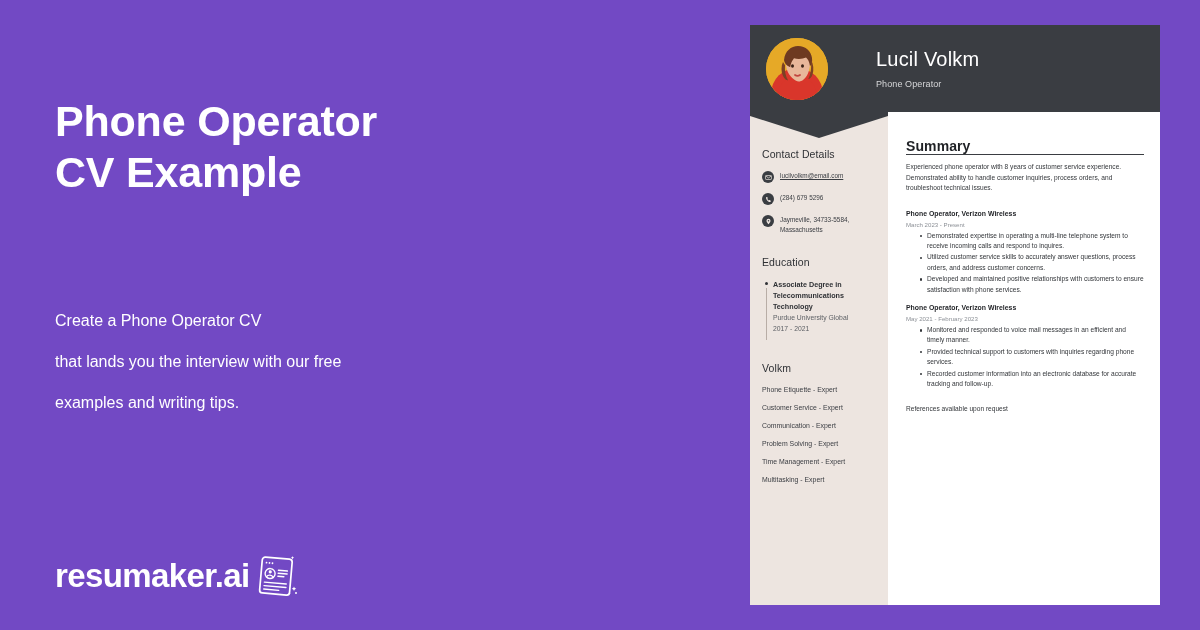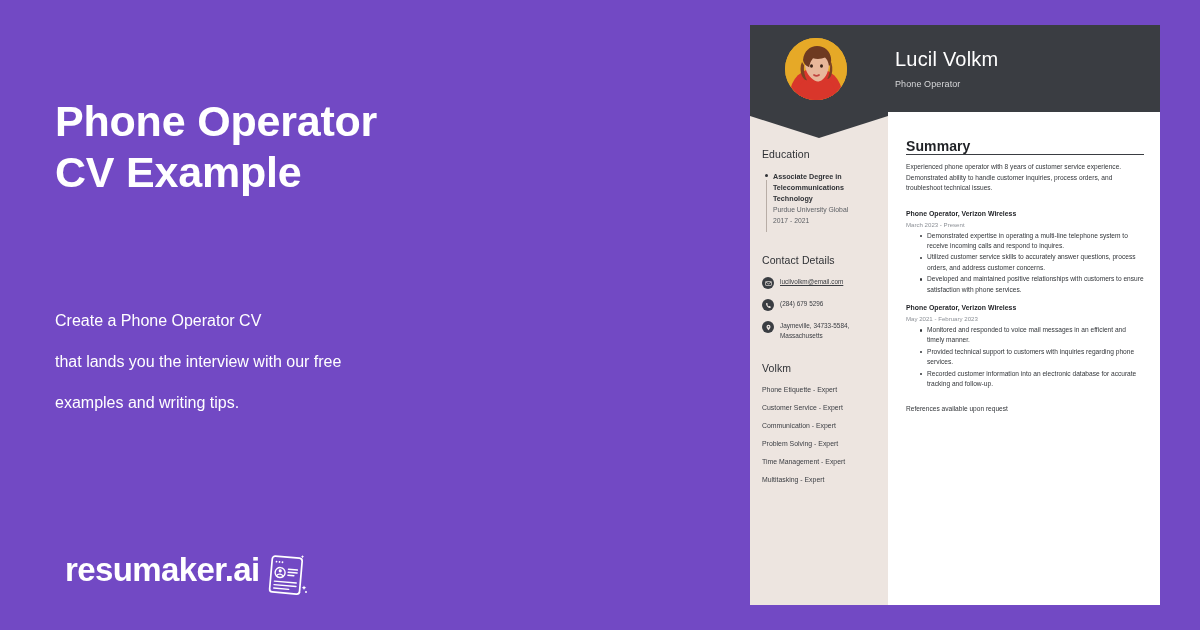--- a/index.html
+++ b/index.html
@@ -46,24 +46,24 @@
     color: #ffffff;
     font-size: 16px;
     line-height: 41px;
     font-weight: 400;
     white-space: pre-line;
   }
 
   
   .logo {
     position: absolute;
-    left: 65px;
+    left: 55px;
     top: 552px;
     display: flex;
-    align-items: flex-start;
+    align-items: center;
     height: 48px;
   }
   .logo-word {
     color: #ffffff;
     font-size: 33px;
     line-height: 36px;
     font-weight: 700;
     letter-spacing: -0.6px;
   }
   .logo-mark {
@@ -84,21 +84,21 @@
 
   .resume-header {
     position: relative;
     height: 87px;
     background: #3A3D42;
   }
   .resume-header-inner {
     display: flex;
     align-items: center;
     height: 87px;
-    padding-left: 35px;
+    padding-left: 16px;
   }
 
   
   .chevron {
     position: absolute;
     left: 0;
     top: 87px;
     width: 138px;
     height: 26px;
     background: #3A3D42;
@@ -359,68 +359,68 @@
       </div>
     </div>
     <div class="chevron"></div>
   </div>
 
   <div class="resume-body">
 
     <aside class="side">
 
       <div class="side-block">
+        <div class="side-h">Contact Details</div>
+
+        <div class="contact-row">
+          <span class="cicon">
+            <svg width="7" height="7" viewBox="0 0 10 10">
+              <rect x="0.8" y="2.2" width="8.4" height="5.6" rx="0.8" fill="none" stroke="#EDE5E0" stroke-width="1"></rect>
+              <path d="M1.1 2.8L5 5.6l3.9-2.8" fill="none" stroke="#EDE5E0" stroke-width="1"></path>
+            </svg>
+          </span>
+          <span class="ctext link">lucilvolkm@email.com</span>
+        </div>
+
+        <div class="contact-row">
+          <span class="cicon">
+            <svg width="7" height="7" viewBox="0 0 10 10">
+              <path d="M2.3 1.3c.5 0 .9.1 1.1.6l.5 1c.2.4 0 .7-.3.9l-.4.3c.5 1 1.3 1.8 2.3 2.3l.3-.4c.2-.3.5-.4.9-.2l1 .5c.5.2.6.6.6 1.1 0 .6-.5 1.1-1.1 1.1C4.7 8.5 1.5 5.3 1.5 2.4c0-.6.3-1.1.8-1.1z" fill="#EDE5E0"></path>
+            </svg>
+          </span>
+          <span class="ctext">(284) 679 5296</span>
+        </div>
+
+        <div class="contact-row">
+          <span class="cicon">
+            <svg width="7" height="7" viewBox="0 0 10 10">
+              <path d="M5 1a2.9 2.9 0 0 0-2.9 2.9C2.1 6 5 9 5 9s2.9-3 2.9-5.1A2.9 2.9 0 0 0 5 1z" fill="#EDE5E0"></path>
+              <circle cx="5" cy="3.9" r="1.1" fill="#3A3D42"></circle>
+            </svg>
+          </span>
+          <span class="ctext">Jaymeville, 34733-5584, Massachusetts</span>
+        </div>
+      </div>
+
+      <div class="side-block">
         <div class="side-h">Education</div>
         <div class="edu-item">
           <div class="edu-bullet">
             <span class="edu-dot"></span>
             <span class="edu-line"></span>
           </div>
           <div class="edu-body">
             <div class="edu-deg">Associate Degree in Telecommunications Technology</div>
             <div class="edu-school">Purdue University Global</div>
             <div class="edu-dates">2017 - 2021</div>
           </div>
         </div>
       </div>
 
       <div class="side-block">
-        <div class="side-h">Contact Details</div>
-
-        <div class="contact-row">
-          <span class="cicon">
-            <svg width="7" height="7" viewBox="0 0 10 10">
-              <rect x="0.8" y="2.2" width="8.4" height="5.6" rx="0.8" fill="none" stroke="#EDE5E0" stroke-width="1"></rect>
-              <path d="M1.1 2.8L5 5.6l3.9-2.8" fill="none" stroke="#EDE5E0" stroke-width="1"></path>
-            </svg>
-          </span>
-          <span class="ctext link">lucilvolkm@email.com</span>
-        </div>
-
-        <div class="contact-row">
-          <span class="cicon">
-            <svg width="7" height="7" viewBox="0 0 10 10">
-              <path d="M2.3 1.3c.5 0 .9.1 1.1.6l.5 1c.2.4 0 .7-.3.9l-.4.3c.5 1 1.3 1.8 2.3 2.3l.3-.4c.2-.3.5-.4.9-.2l1 .5c.5.2.6.6.6 1.1 0 .6-.5 1.1-1.1 1.1C4.7 8.5 1.5 5.3 1.5 2.4c0-.6.3-1.1.8-1.1z" fill="#EDE5E0"></path>
-            </svg>
-          </span>
-          <span class="ctext">(284) 679 5296</span>
-        </div>
-
-        <div class="contact-row">
-          <span class="cicon">
-            <svg width="7" height="7" viewBox="0 0 10 10">
-              <path d="M5 1a2.9 2.9 0 0 0-2.9 2.9C2.1 6 5 9 5 9s2.9-3 2.9-5.1A2.9 2.9 0 0 0 5 1z" fill="#EDE5E0"></path>
-              <circle cx="5" cy="3.9" r="1.1" fill="#3A3D42"></circle>
-            </svg>
-          </span>
-          <span class="ctext">Jaymeville, 34733-5584, Massachusetts</span>
-        </div>
-      </div>
-
-      <div class="side-block">
         <div class="side-h">Volkm</div>
         <div class="skill">Phone Etiquette - Expert</div>
         <div class="skill">Customer Service - Expert</div>
         <div class="skill">Communication - Expert</div>
         <div class="skill">Problem Solving - Expert</div>
         <div class="skill">Time Management - Expert</div>
         <div class="skill">Multitasking - Expert</div>
       </div>
 
     </aside>

